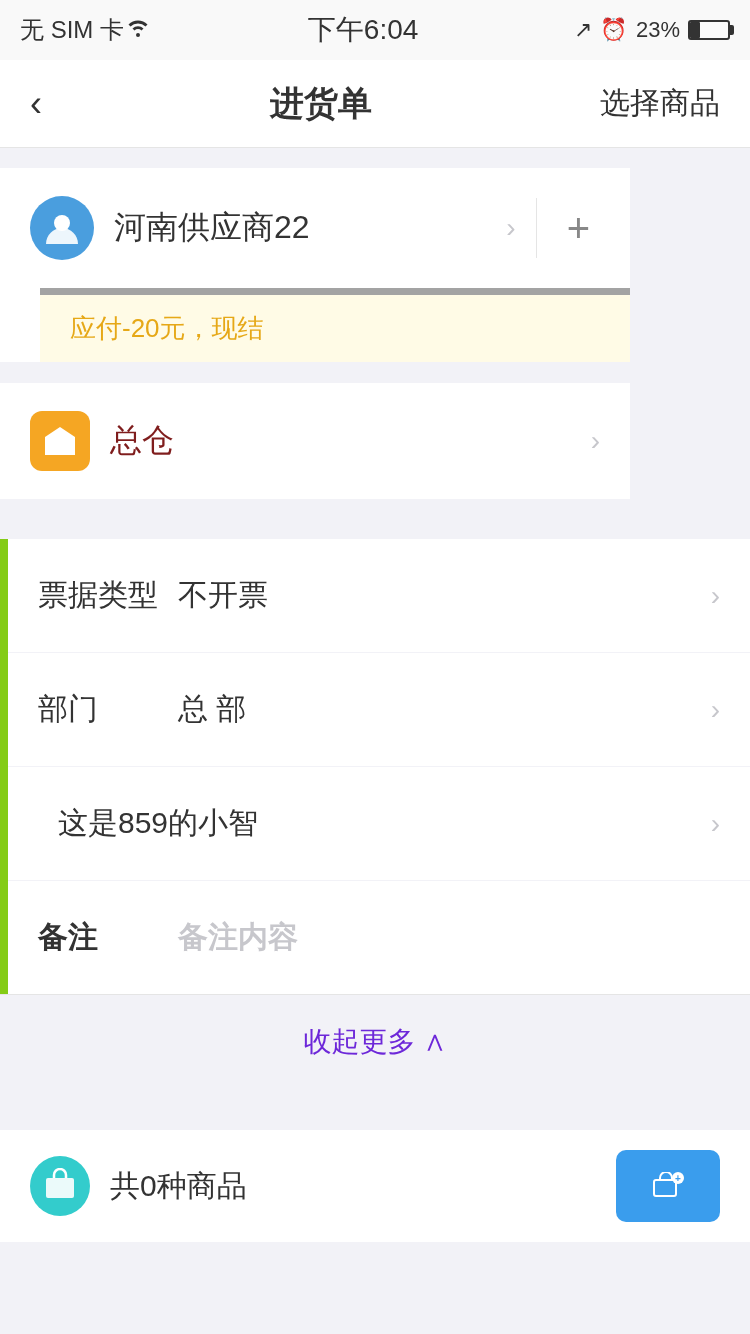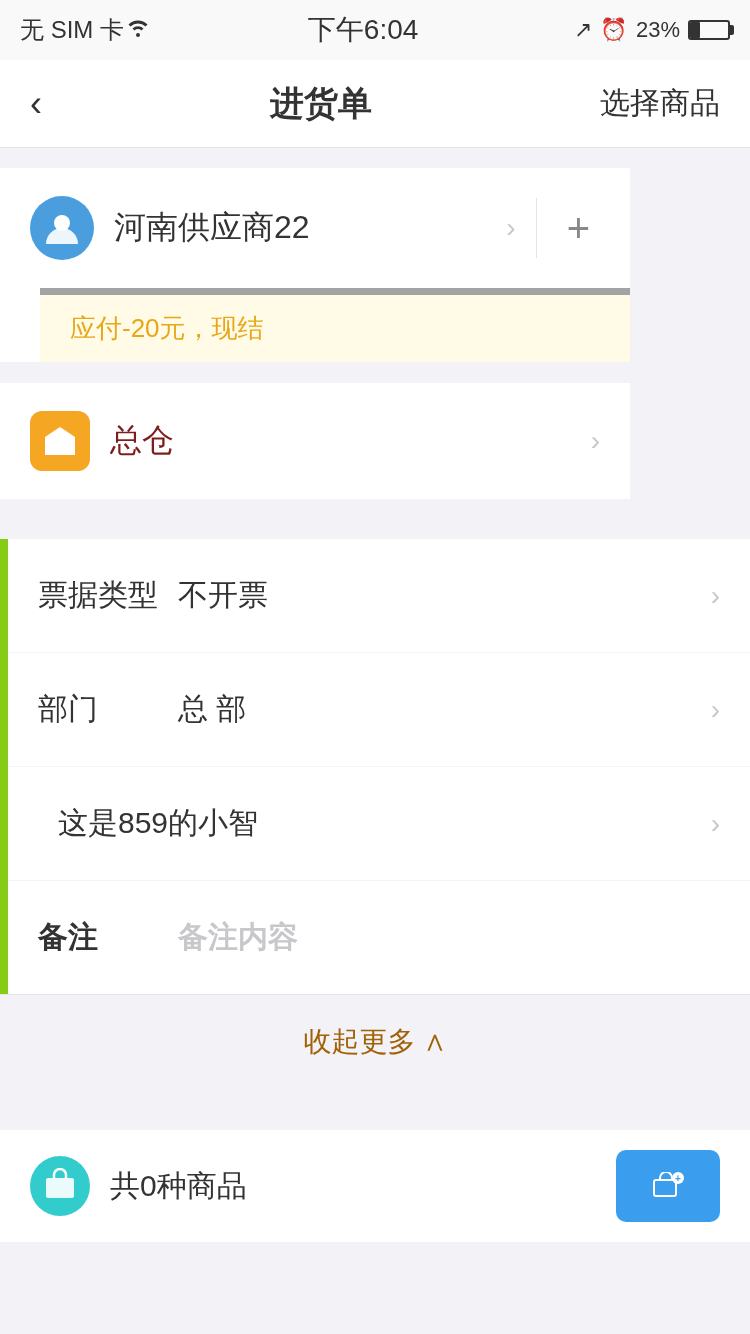--- a/index.html
+++ b/index.html
@@ -227,21 +227,21 @@
     }
 
     
     .collapse-btn {
       display: flex;
       align-items: center;
       justify-content: center;
       background: #f2f2f7;
       padding: 28px 30px;
       font-size: 28px;
-      color: #a16207;
+      color: #6d28d9;
       cursor: pointer;
       border-top: 1px solid #e5e5e5;
     }
 
     
     .bottom-bar {
       display: flex;
       align-items: center;
       background: #fff;
       padding: 20px 30px;

